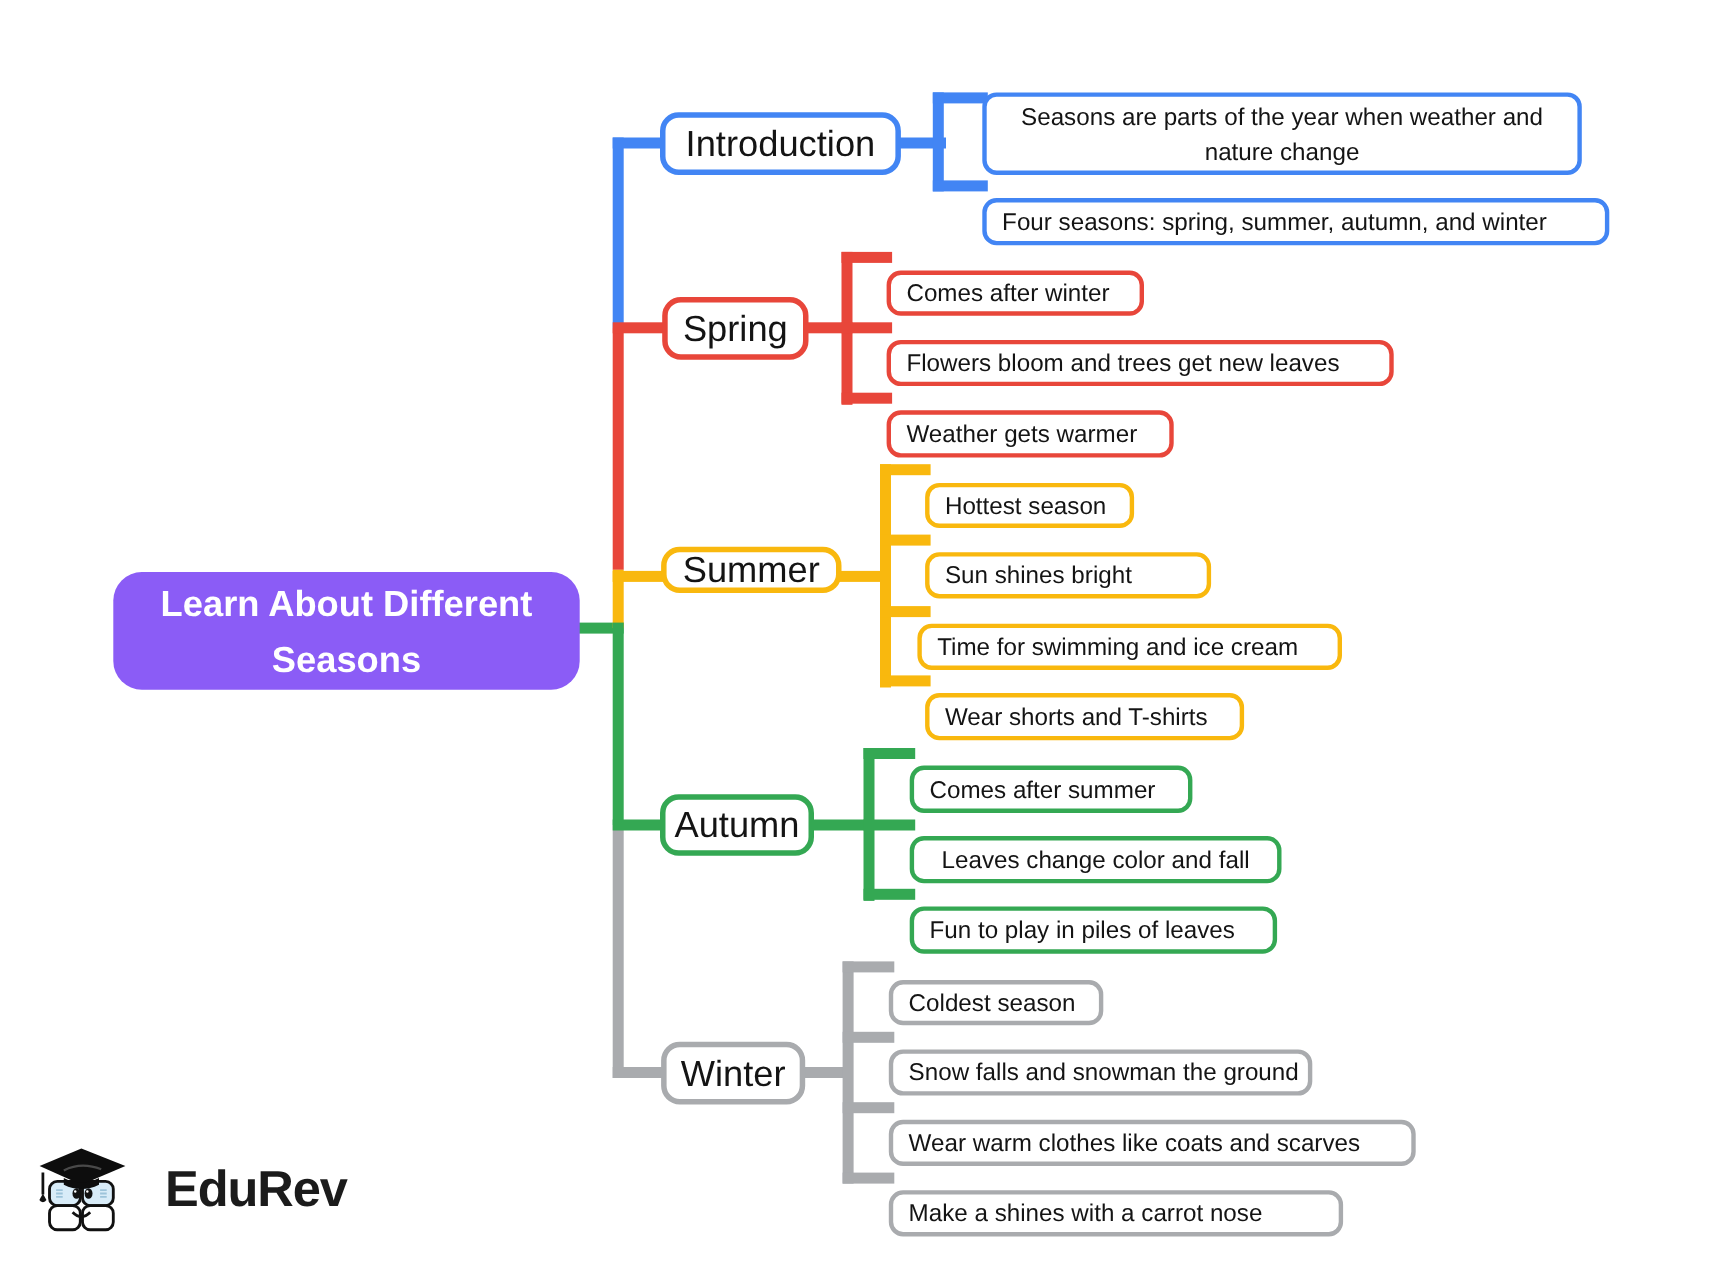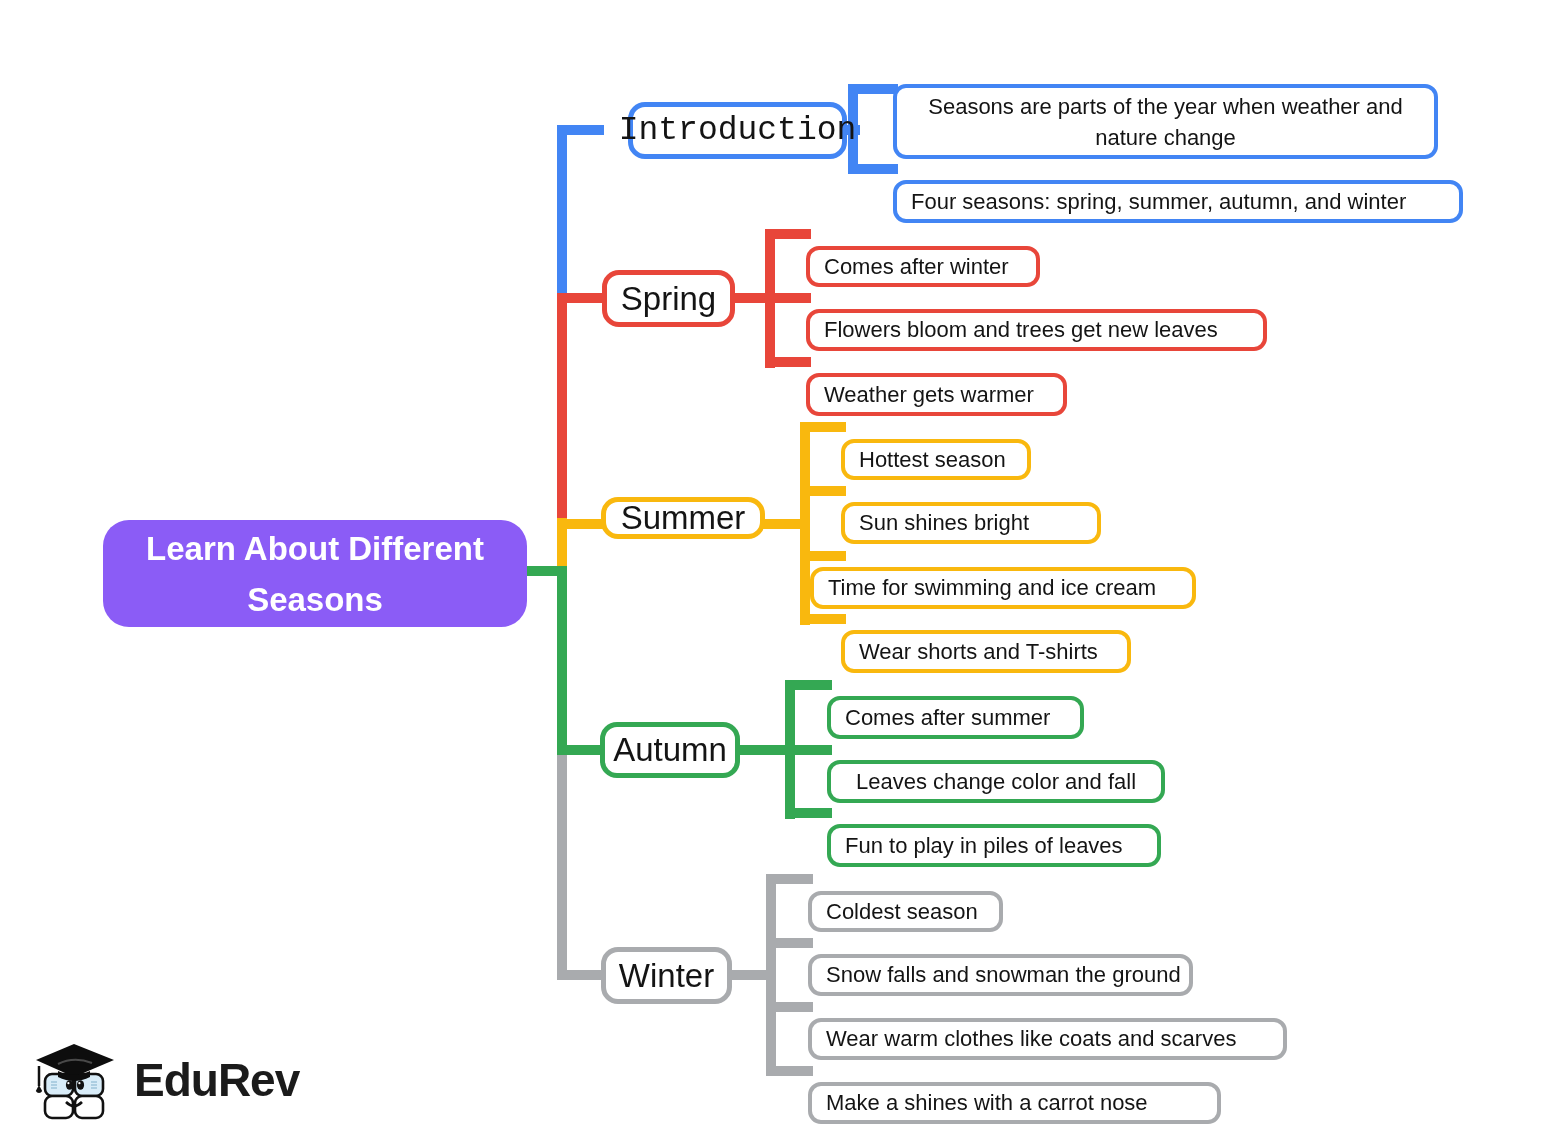--- a/index.html
+++ b/index.html
@@ -21,21 +21,21 @@
     justify-content:flex-start;padding:0 14px;white-space:nowrap;margin-top:32px;
   }
   .leaf.wrap{
     white-space:normal;justify-content:center;text-align:center;line-height:31px;padding:0 16px;
   }
   .root{
     border-radius:26px;font-size:33px;font-weight:bold;justify-content:center;
     text-align:center;line-height:51px;
   }
   .logo{
-    position:absolute;left:30px;top:1038px;display:flex;align-items:center;gap:16px;
+    position:absolute;left:30px;top:1038px;display:flex;align-items:center;gap:32px;
   }
   .logo-text{
     font-size:46px;font-weight:bold;color:#1b1b1b;letter-spacing:-1px;
   }
 </style>
 </head>
 <body>
 
 <div class="canvas">
 
@@ -80,21 +80,21 @@
   <div class="conn" style="left: 766px; top: 874px; width: 10px; height: 202px; background-color: rgb(169, 171, 174);"></div>
   <div class="conn" style="left: 766px; top: 874px; width: 47px; height: 10px; background-color: rgb(169, 171, 174);"></div>
   <div class="conn" style="left: 766px; top: 938px; width: 47px; height: 10px; background-color: rgb(169, 171, 174);"></div>
   <div class="conn" style="left: 766px; top: 1002px; width: 47px; height: 10px; background-color: rgb(169, 171, 174);"></div>
   <div class="conn" style="left: 766px; top: 1066px; width: 47px; height: 10px; background-color: rgb(169, 171, 174);"></div>
 
   <div class="node root" style="left: 103px; top: 520px; width: 424px; height: 107px; background-color: #8b5cf6; color: rgb(255, 255, 255);">
     <span>Learn About Different Seasons</span>
   </div>
 
-  <div class="node branch" style="left: 628px; top: 102px; width: 219px; height: 57px; border-color: rgb(66, 133, 244); font-family: Liberation Mono, monospace;">
+  <div class="node branch" style="left: 600px; top: 102px; width: 219px; height: 57px; border-color: rgb(66, 133, 244);">
     <span>Introduction</span>
   </div>
   <div class="node branch" style="left: 602px; top: 270px; width: 133px; height: 57px; border-color: rgb(232, 70, 58);">
     <span>Spring</span>
   </div>
   <div class="node branch" style="left: 601px; top: 497px; width: 164px; height: 42px; border-color: rgb(249, 184, 14);">
     <span>Summer</span>
   </div>
   <div class="node branch" style="left: 600px; top: 722px; width: 140px; height: 56px; border-color: rgb(52, 168, 83);">
     <span>Autumn</span>
@@ -119,21 +119,21 @@
   <div class="node leaf" style="left: 806px; top: 341px; width: 261px; height: 43px; border-color: rgb(232, 70, 58);">
     <span>Weather gets warmer</span>
   </div>
 
   <div class="node leaf" style="left: 841px; top: 407px; width: 190px; height: 41px; border-color: rgb(249, 184, 14);">
     <span>Hottest season</span>
   </div>
   <div class="node leaf" style="left: 841px; top: 470px; width: 260px; height: 42px; border-color: rgb(249, 184, 14);">
     <span>Sun shines bright</span>
   </div>
-  <div class="node leaf" style="left: 810px; top: 535px; width: 386px; height: 42px; border-color: rgb(249, 184, 14); align-items: center;">
+  <div class="node leaf" style="left: 834px; top: 535px; width: 386px; height: 42px; border-color: rgb(249, 184, 14); align-items: center;">
     <span>Time for swimming and ice cream</span>
   </div>
   <div class="node leaf" style="left: 841px; top: 598px; width: 290px; height: 43px; border-color: rgb(249, 184, 14);">
     <span>Wear shorts and T-shirts</span>
   </div>
 
   <div class="node leaf" style="left: 827px; top: 664px; width: 257px; height: 43px; border-color: rgb(52, 168, 83);">
     <span>Comes after summer</span>
   </div>
   <div class="node leaf" style="left: 827px; top: 728px; width: 338px; height: 43px; border-color: rgb(52, 168, 83); justify-content: center;">

